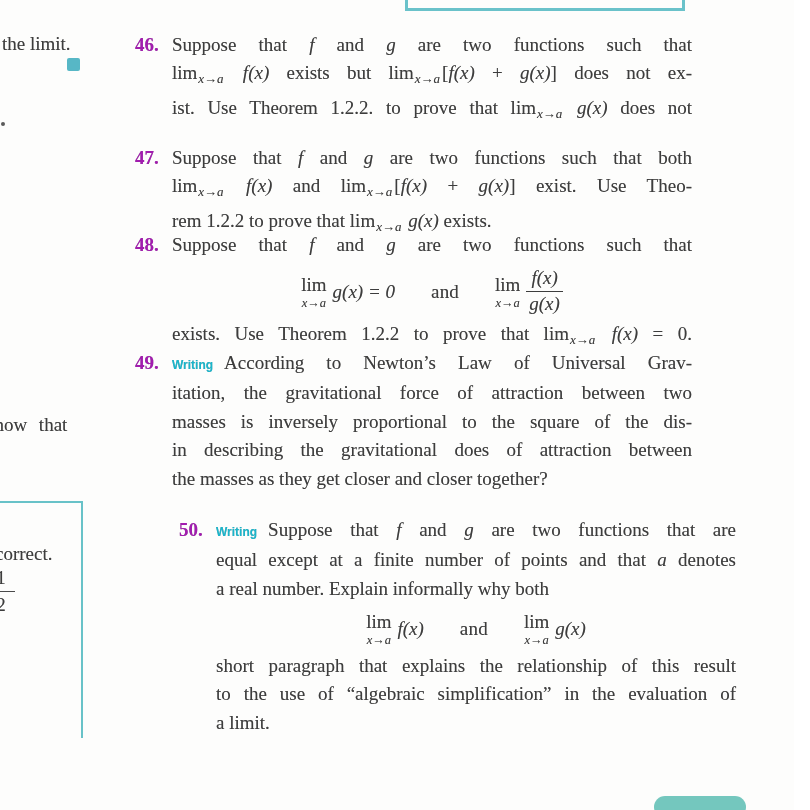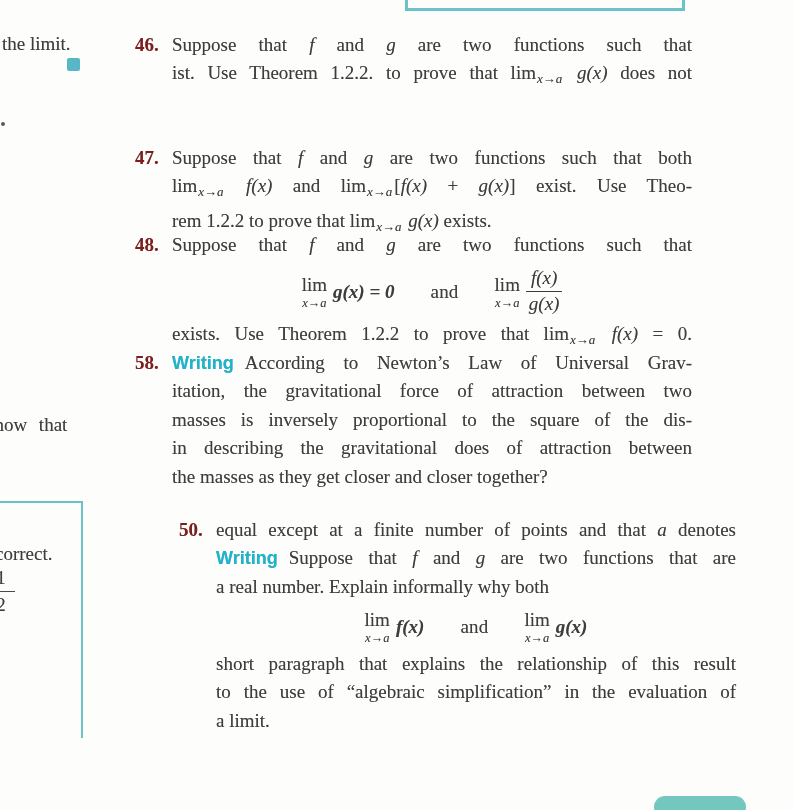--- a/index.html
+++ b/index.html
@@ -36,40 +36,40 @@
   .note-correct{left:-5px;top:540px;}
   .marginfrac{left:-13px;top:566px;width:28px;text-align:center;line-height:24px;}
   .marginfrac .mnum{display:block;border-bottom:1.6px solid #4a4a4a;padding:0 3px 1px;}
   .marginfrac .mden{display:block;padding-top:1px;}
 
   
   .bottom-blob{left:654px;top:796px;width:92px;height:22px;border-radius:11px;background:#74c7be;}
 
   
   .exercise{position:absolute;left:135px;width:557px;}
-  .exnum{position:absolute;left:0;top:0;font-weight:bold;color:#7f1d1d;}
+  .exnum{position:absolute;left:0;top:0;font-weight:bold;color:#a21caf;}
   .exbody{margin-left:37px;}
   .line{text-align:left;}
   .jline{text-align:justify;text-align-last:justify;}
   .seg-n{}
   .seg-i{font-style:italic;}
   .seg-s{font-style:italic;font-size:13px;vertical-align:-4px;margin:0 2px 0 1px;letter-spacing:0;}
   .seg-w{
     font-family:"Liberation Sans", sans-serif;
     font-weight:bold;color:#19b6cc;
-    font-size:18px;margin-right:11px;
+    font-size:12px;margin-right:11px;
   }
 
   
   .mathrow{display:flex;justify-content:center;align-items:center;gap:36px;margin:9px 0 5px;}
   .mgroup{display:inline-flex;align-items:center;}
   .limstack{display:inline-flex;flex-direction:column;align-items:center;line-height:1;margin-right:6px;}
   .limstack .lim{font-size:19px;}
   .limstack .limsub{font-size:12.5px;font-style:italic;margin-top:3px;}
-  .mi{font-style:italic;font-weight:bold;}
+  .mi{font-style:italic;}
   .frac{display:inline-flex;flex-direction:column;align-items:center;line-height:1.1;}
   .frac .num{font-style:italic;padding:0 5px 2px;border-bottom:1.6px solid #3d3d3d;}
   .frac .den{font-style:italic;padding-top:2px;}
   .andword{letter-spacing:0.2px;}
 
   .txt-shadow{text-shadow:0 0 0.5px rgba(70,70,70,0.45);}
 </style>
 </head>
 <body>
 
@@ -87,20 +87,21 @@
   <div class="abs margin-note note-correct txt-shadow">correct.</div>
   <div class="abs marginfrac txt-shadow">
     <span class="mnum">1</span>
     <span class="mden">2</span>
   </div>
 
   <div class="exercise txt-shadow" style="top:31px;">
     <div class="exnum">46.</div>
     <div class="exbody">
       <div class="jline"><span class="seg-n">Suppose that </span><span class="seg-i">f</span><span class="seg-n"> and </span><span class="seg-i">g</span><span class="seg-n"> are two functions such that</span></div>
+      <div class="jline"><span class="seg-n">lim</span><span class="seg-s">x→a</span><span class="seg-n"> </span><span class="seg-i">f(x)</span><span class="seg-n"> exists but lim</span><span class="seg-s">x→a</span><span class="seg-n">[</span><span class="seg-i">f(x)</span><span class="seg-n"> + </span><span class="seg-i">g(x)</span><span class="seg-n">] does not ex-</span></div>
       <div class="jline"><span class="seg-n">ist. Use Theorem 1.2.2. to prove that lim</span><span class="seg-s">x→a</span><span class="seg-n"> </span><span class="seg-i">g(x)</span><span class="seg-n"> does not</span></div>
     </div>
   </div>
 
   <div class="exercise txt-shadow" style="top:144px;">
     <div class="exnum">47.</div>
     <div class="exbody">
       <div class="jline"><span class="seg-n">Suppose that </span><span class="seg-i">f</span><span class="seg-n"> and </span><span class="seg-i">g</span><span class="seg-n"> are two functions such that both</span></div>
       <div class="jline"><span class="seg-n">lim</span><span class="seg-s">x→a</span><span class="seg-n"> </span><span class="seg-i">f(x)</span><span class="seg-n"> and lim</span><span class="seg-s">x→a</span><span class="seg-n">[</span><span class="seg-i">f(x)</span><span class="seg-n"> + </span><span class="seg-i">g(x)</span><span class="seg-n">] exist. Use Theo-</span></div>
       <div class="line"><span class="seg-n">rem 1.2.2 to prove that lim</span><span class="seg-s">x→a</span><span class="seg-n"> </span><span class="seg-i">g(x)</span><span class="seg-n"> exists.</span></div>
@@ -129,35 +130,35 @@
             <span class="num">f(x)</span>
             <span class="den">g(x)</span>
           </span>
         </span>
       </div>
       <div class="jline"><span class="seg-n">exists. Use Theorem 1.2.2 to prove that lim</span><span class="seg-s">x→a</span><span class="seg-n"> </span><span class="seg-i">f(x)</span><span class="seg-n"> = 0.</span></div>
     </div>
   </div>
 
   <div class="exercise txt-shadow" style="top:349px;">
-    <div class="exnum">58.</div>
+    <div class="exnum">49.</div>
     <div class="exbody">
       <div class="jline"><span class="seg-w">Writing</span><span class="seg-n">According to Newton’s Law of Universal Grav-</span></div>
       <div class="jline"><span class="seg-n">itation, the gravitational force of attraction between two</span></div>
       <div class="jline"><span class="seg-n">masses is inversely proportional to the square of the dis-</span></div>
       <div class="jline"><span class="seg-n">in describing the gravitational does of attraction between</span></div>
       <div class="line"><span class="seg-n">the masses as they get closer and closer together?</span></div>
     </div>
   </div>
 
   <div class="exercise txt-shadow" style="top:516px;margin-left:44px;">
     <div class="exnum">50.</div>
     <div class="exbody">
+      <div class="jline"><span class="seg-w">Writing</span><span class="seg-n">Suppose that </span><span class="seg-i">f</span><span class="seg-n"> and </span><span class="seg-i">g</span><span class="seg-n"> are two functions that are</span></div>
       <div class="jline"><span class="seg-n">equal except at a finite number of points and that </span><span class="seg-i">a</span><span class="seg-n"> denotes</span></div>
-      <div class="jline"><span class="seg-w">Writing</span><span class="seg-n">Suppose that </span><span class="seg-i">f</span><span class="seg-n"> and </span><span class="seg-i">g</span><span class="seg-n"> are two functions that are</span></div>
       <div class="line"><span class="seg-n">a real number. Explain informally why both</span></div>
       <div class="mathrow">
         <span class="mgroup">
           <span class="limstack">
             <span class="lim">lim</span>
             <span class="limsub">x→a</span>
           </span>
           <span class="mi">f(x)</span>
         </span>
         <span class="andword">and</span>

